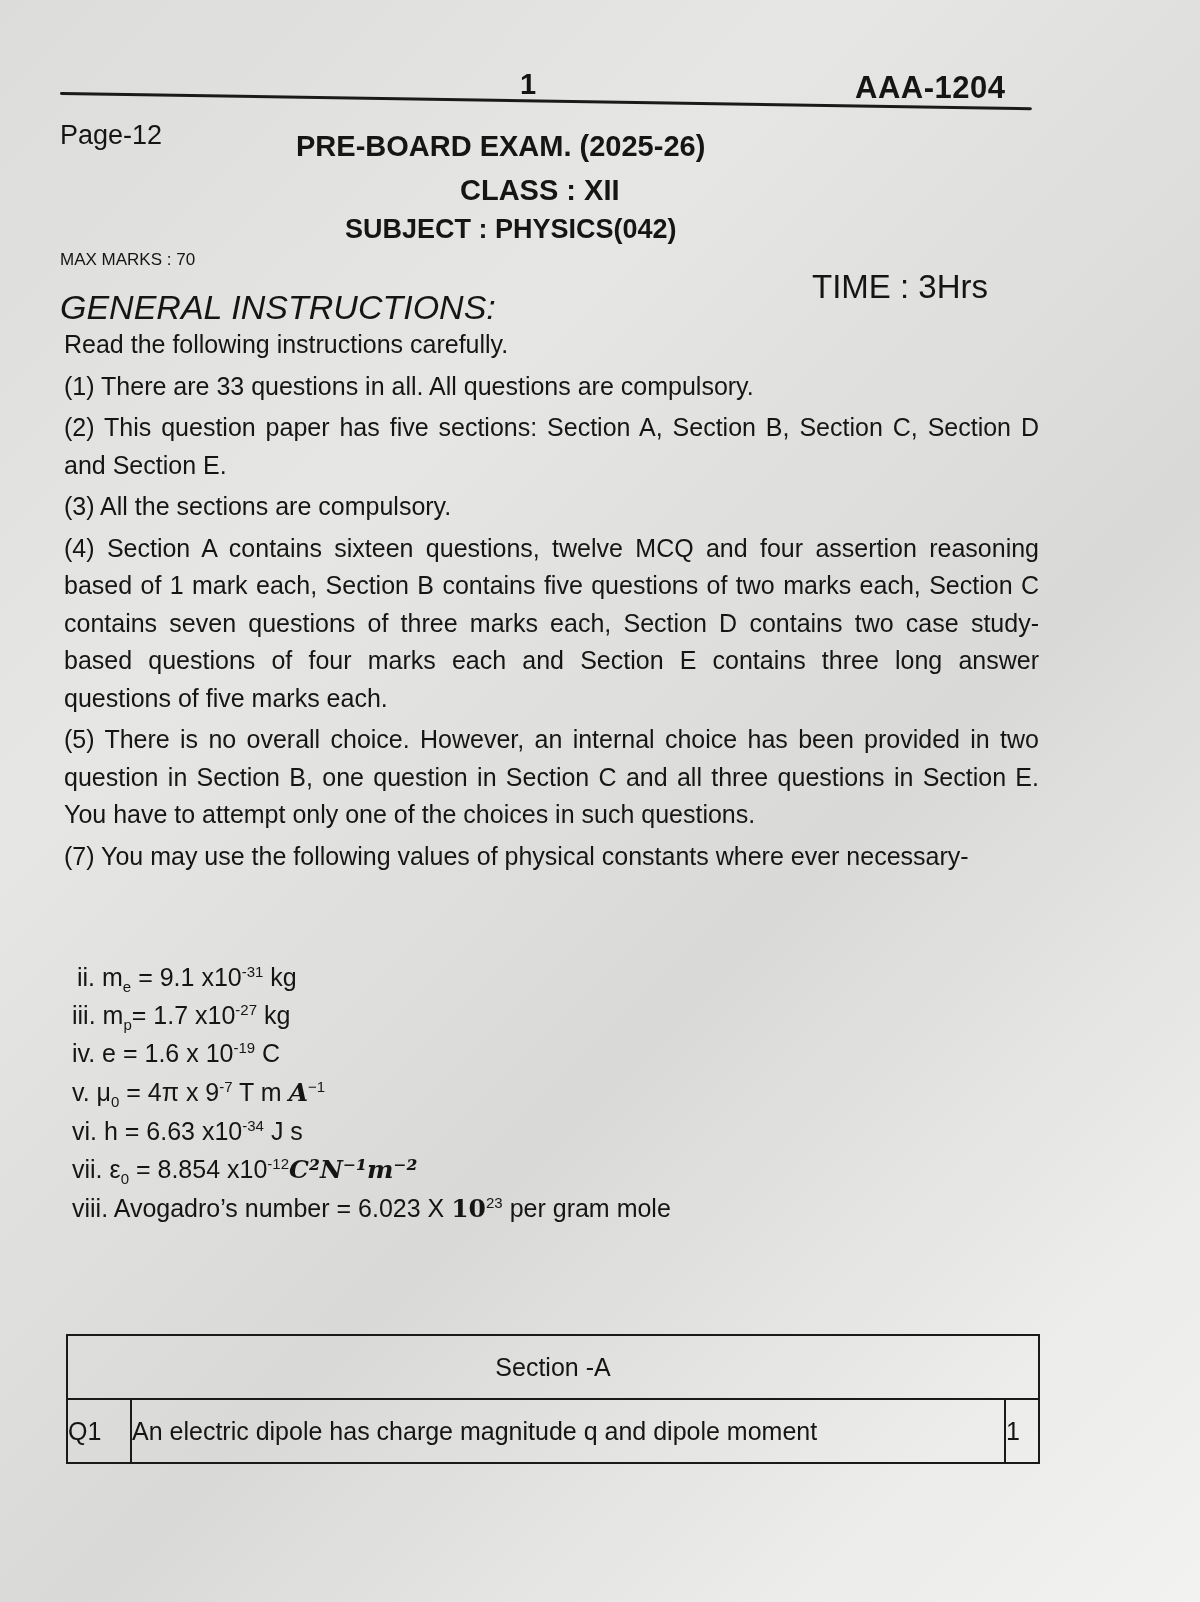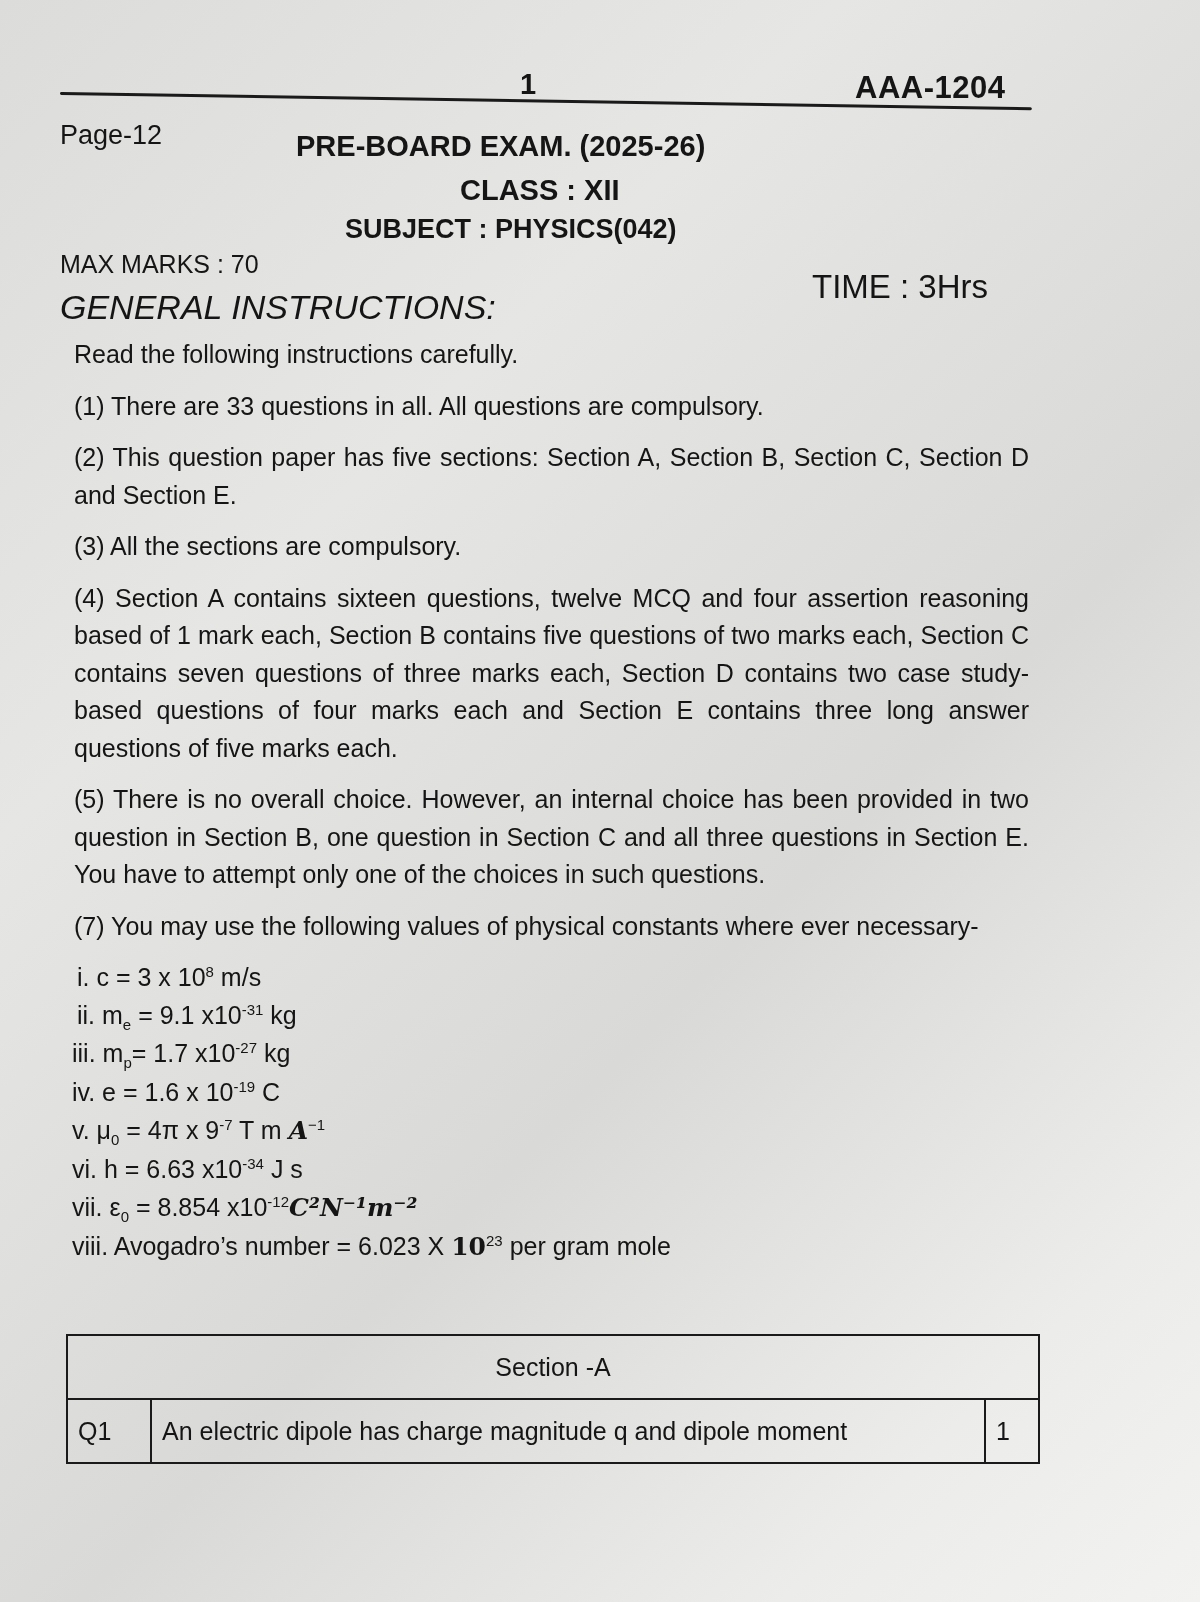--- a/index.html
+++ b/index.html
@@ -16,39 +16,39 @@
     position: absolute; left: 60px; top: 92px; width: 972px; height: 3px;
     background: #1a1a1a; transform: rotate(0.9deg); transform-origin: left center;
     border-radius: 2px;
   }
   .pagenum { left: 520px; top: 68px; font-size: 29px; font-weight: bold; }
   .code { left: 855px; top: 70px; font-size: 31px; font-weight: bold; letter-spacing: 0.5px; }
   .pagelabel { left: 60px; top: 120px; font-size: 27px; font-weight: normal; }
   .title { left: 296px; top: 130px; font-size: 29px; font-weight: bold; }
   .classline { left: 460px; top: 174px; font-size: 29px; font-weight: bold; }
   .subject { left: 345px; top: 214px; font-size: 27px; font-weight: bold; }
-  .maxmarks { left: 60px; top: 250px; font-size: 25px; }
+  .maxmarks { left: 60px; top: 250px; font-size: 17px; }
   .time { left: 812px; top: 268px; font-size: 33px; }
   .geninst { left: 60px; top: 288px; font-size: 34px; font-style: italic; }
 
   .instructions { position: absolute; left: 60px; top: 360px; width: 983px; font-size: 25px; line-height: 37.5px; }
-  .instr { margin: 14px; text-align: justify; text-align-last: left; }
+  .instr { margin: 4px; text-align: justify; text-align-last: left; }
 
   .constants { position: absolute; left: 72px; top: 958px; font-size: 25px; line-height: 38.2px; }
   .const { white-space: nowrap; }
   .const.indent { padding-left: 5px; }
   sup, sub { font-size: 15px; line-height: 0; }
   .mathit { font-family: "DejaVu Serif", serif; font-style: italic; font-weight: bold; }
   .boldnum { font-family: "DejaVu Serif", serif; font-weight: bold; }
 
   table.qtable {
     position: absolute; left: 66px; top: 1334px; width: 974px;
     border-collapse: collapse; font-size: 25px;
   }
-  table.qtable td { border: 2.5px solid #1a1a1a; padding: 0 10px; height: 62px; }
+  table.qtable td { border: 2.5px solid #1a1a1a; padding: 0 0; height: 62px; }
   .sec-head { text-align: center; }
   .qno { width: 62px; }
   .qmark { width: 32px; }
 </style>
 </head>
 <body>
 
 <div class="page">
   <div class="topline"></div>
   <div class="abs pagenum">1</div>
@@ -65,23 +65,20 @@
     <p class="instr">Read the following instructions carefully.</p>
     <p class="instr">(1) There are 33 questions in all. All questions are compulsory.</p>
     <p class="instr">(2) This question paper has five sections: Section A, Section B, Section C, Section D and Section E.</p>
     <p class="instr">(3) All the sections are compulsory.</p>
     <p class="instr">(4) Section A contains sixteen questions, twelve MCQ and four assertion reasoning based of 1 mark each, Section B contains five questions of two marks each, Section C contains seven questions of three marks each, Section D contains two case study-based questions of four marks each and Section E contains three long answer questions of five marks each.</p>
     <p class="instr">(5) There is no overall choice. However, an internal choice has been provided in two question in Section B, one question in Section C and all three questions in Section E. You have to attempt only one of the choices in such questions.</p>
     <p class="instr">(7) You may use the following values of physical constants where ever necessary-</p>
   </div>
 
   <div class="constants">
-    <div class="const indent">
-      <span>i.</span> <span>c</span> = <span>3 x 10</span><sup>8</sup> <span>m/s</span>
-    </div>
     <div class="const indent">
       <span>ii.</span> <span>m</span><sub>e</sub> = <span>9.1 x10</span><sup>-31</sup> <span>kg</span>
     </div>
     <div class="const">
       <span>iii.</span> <span>m</span><sub>p</sub>= <span>1.7 x10</span><sup>-27</sup> <span>kg</span>
     </div>
     <div class="const">
       <span>iv.</span> <span>e</span> = <span>1.6 x 10</span><sup>-19</sup> <span>C</span>
     </div>
     <div class="const">

